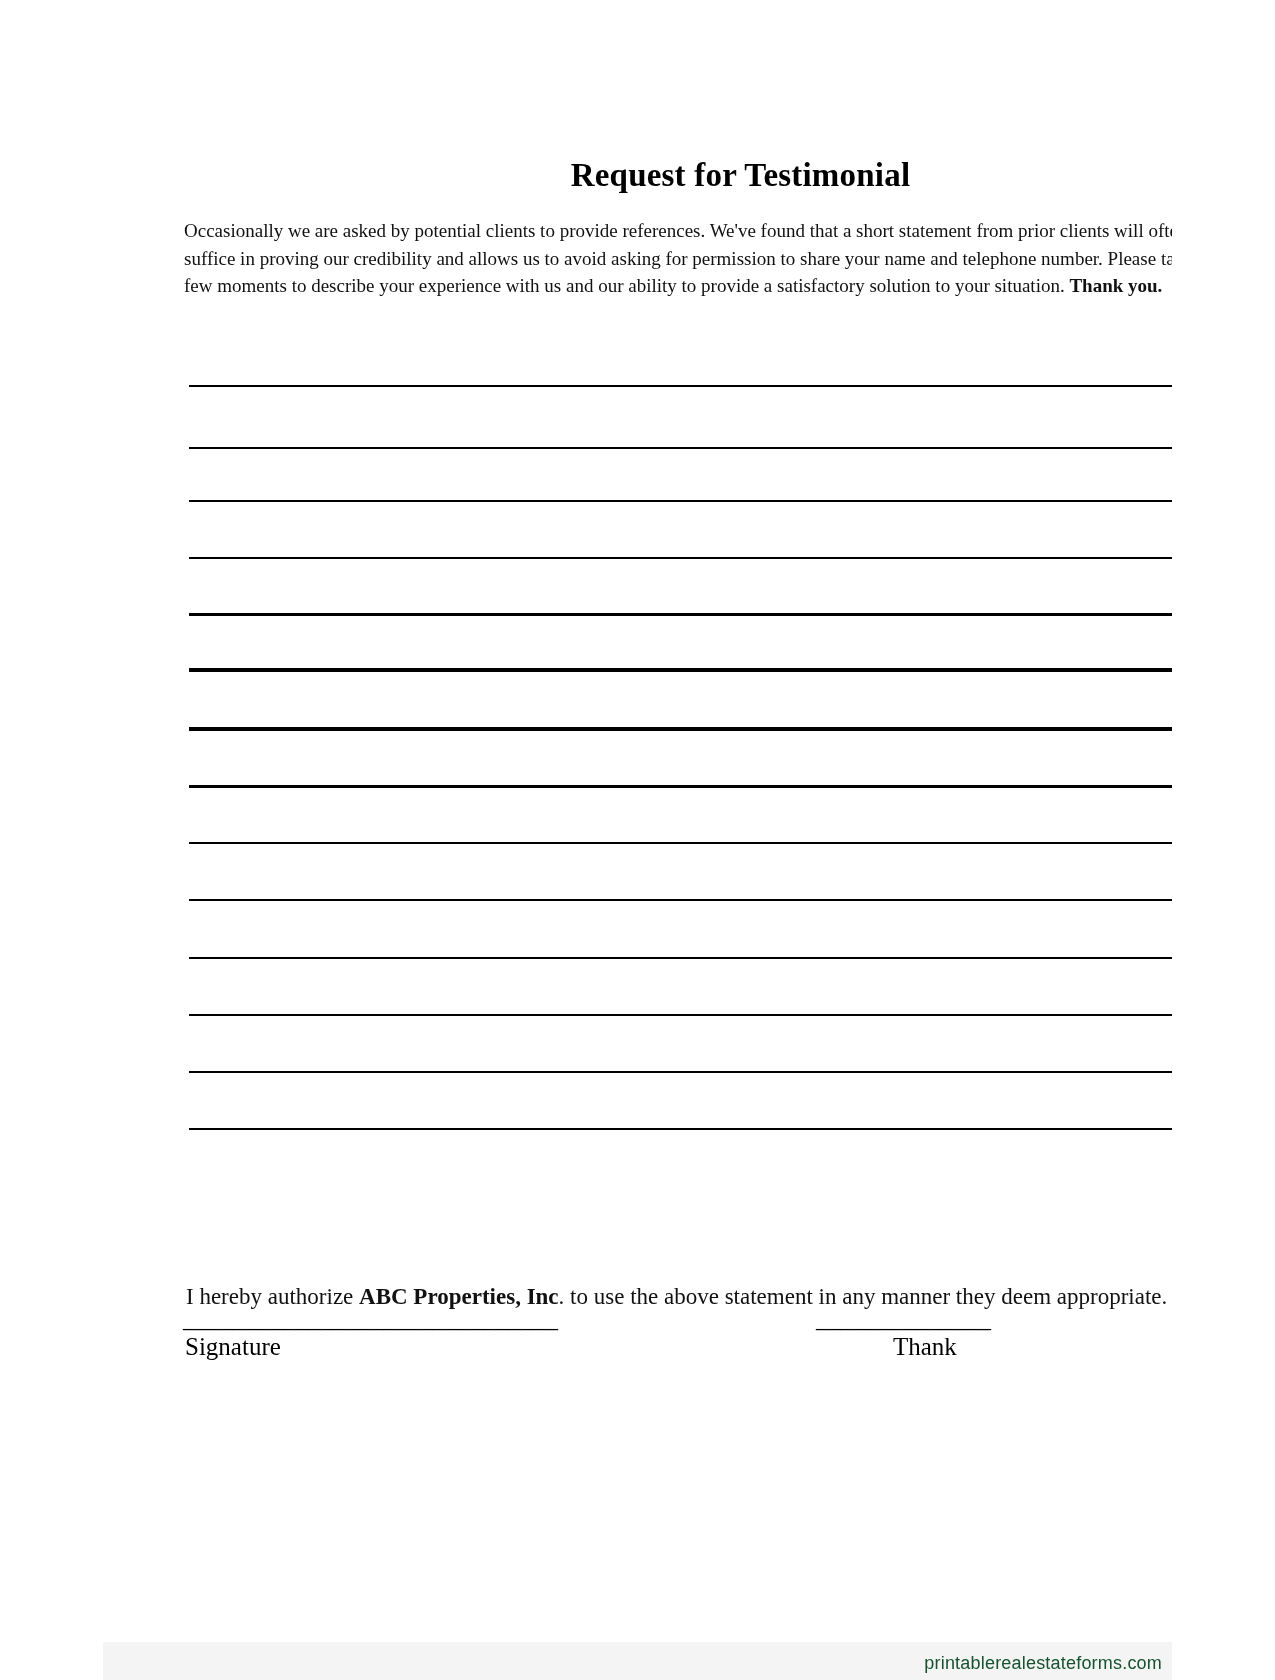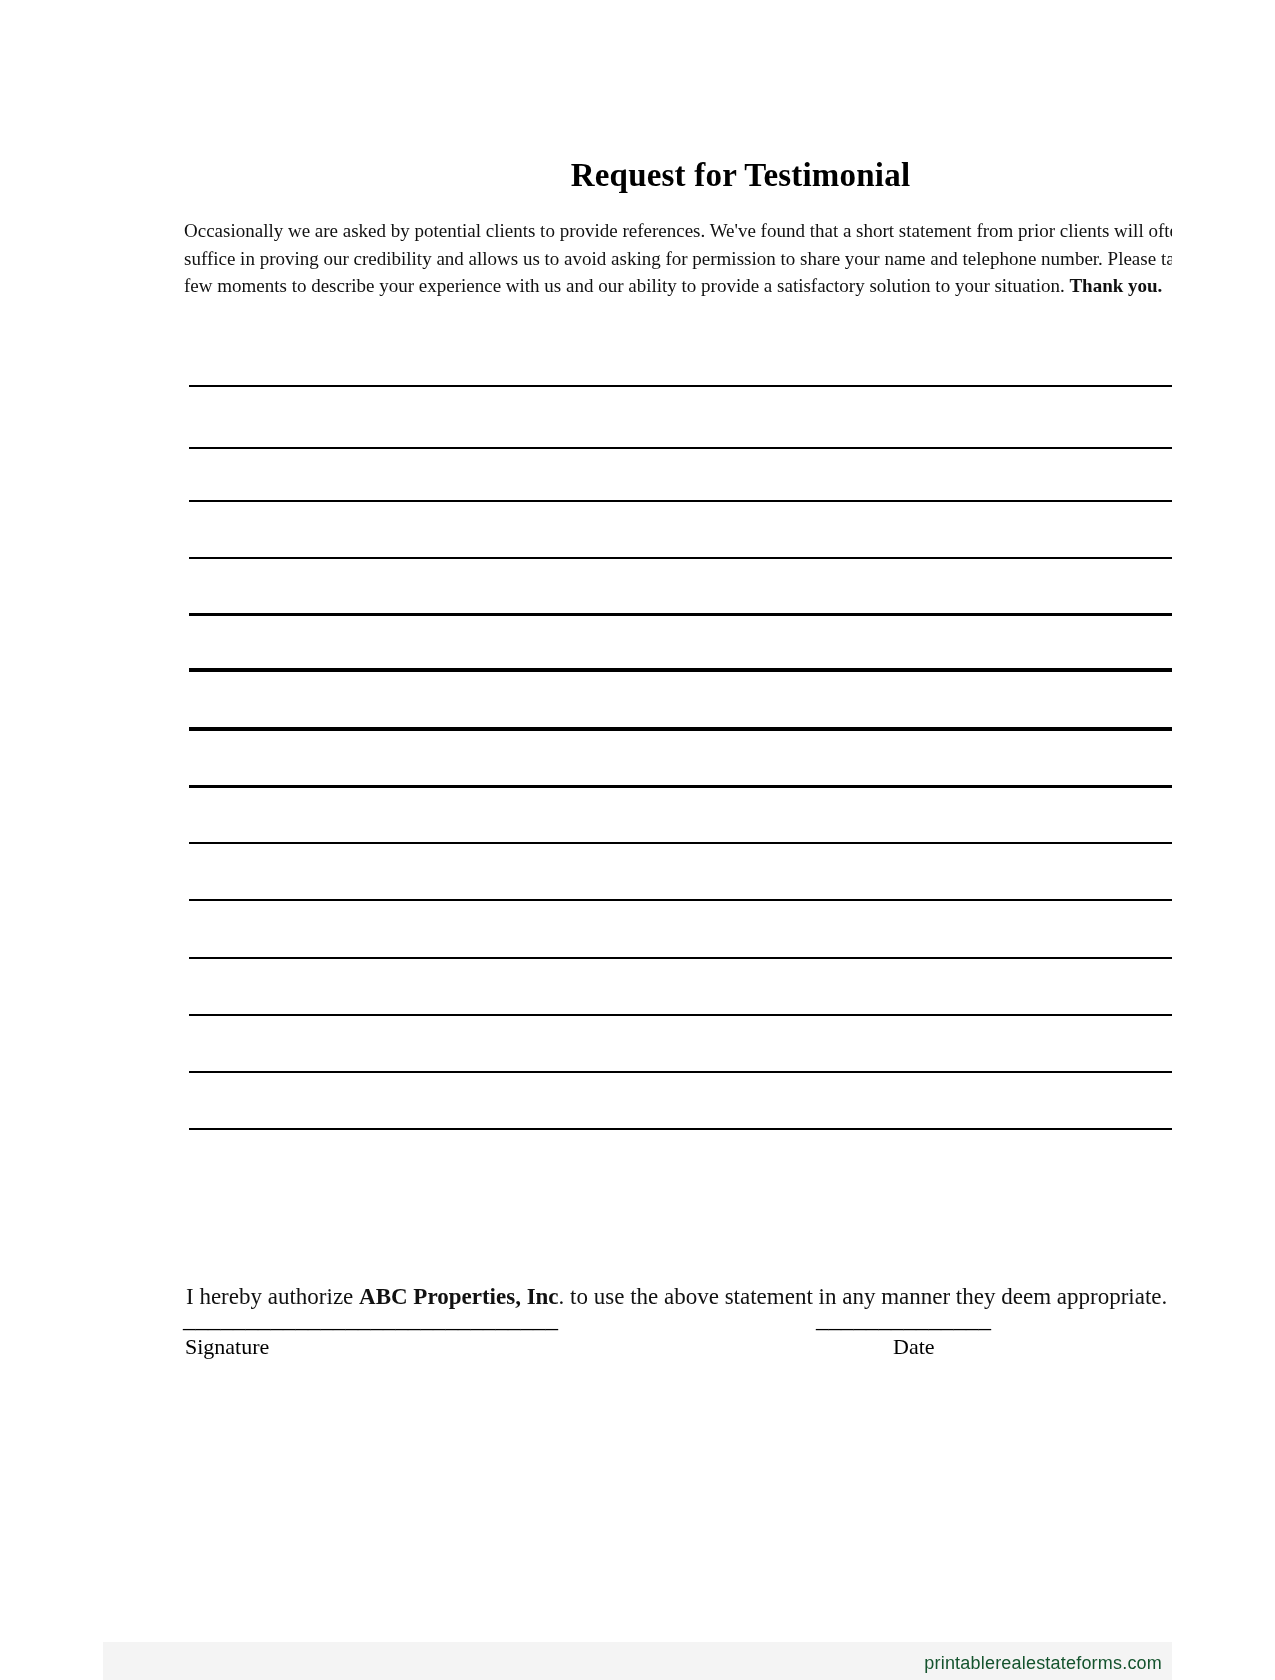--- a/index.html
+++ b/index.html
@@ -97,21 +97,21 @@
     letter-spacing: 0px;
     white-space: nowrap;
     color: #000000;
     font-family: "Liberation Serif", "DejaVu Serif", serif;
   }
   .sig-line { left: 0px;  top: 0px; }
   .date-line { left: 633px; top: 0px; }
 
   .sig-label, .date-label {
     position: absolute;
-    font-size: 22px;
+    font-size: 25px;
     line-height: 26px;
     color: #000000;
   }
   .sig-label  { left: 2px;   top: 28px; }
   .date-label { left: 710px; top: 28px; }
 
   
   .footer-band {
     position: absolute;
     left: 0;
@@ -156,19 +156,19 @@
     <div class="rule" style="top:1071px"></div>
     <div class="rule" style="top:1128px"></div>
   </div>
 
   <p class="authorize-paragraph"><span>I hereby authorize </span><b>ABC Properties, Inc</b><span>. to use the above statement in any manner they deem appropriate.</span></p>
 
   <div class="sig-block">
     <div class="sig-line">______________________________</div>
     <div class="sig-label">Signature</div>
     <div class="date-line">______________</div>
-    <div class="date-label">Date</div>
+    <div class="date-label">Thank</div>
   </div>
 
   <div class="footer-band"></div>
   <div class="footer-url">printablerealestateforms.com</div>
 
 </div>
 
 </body></html>

